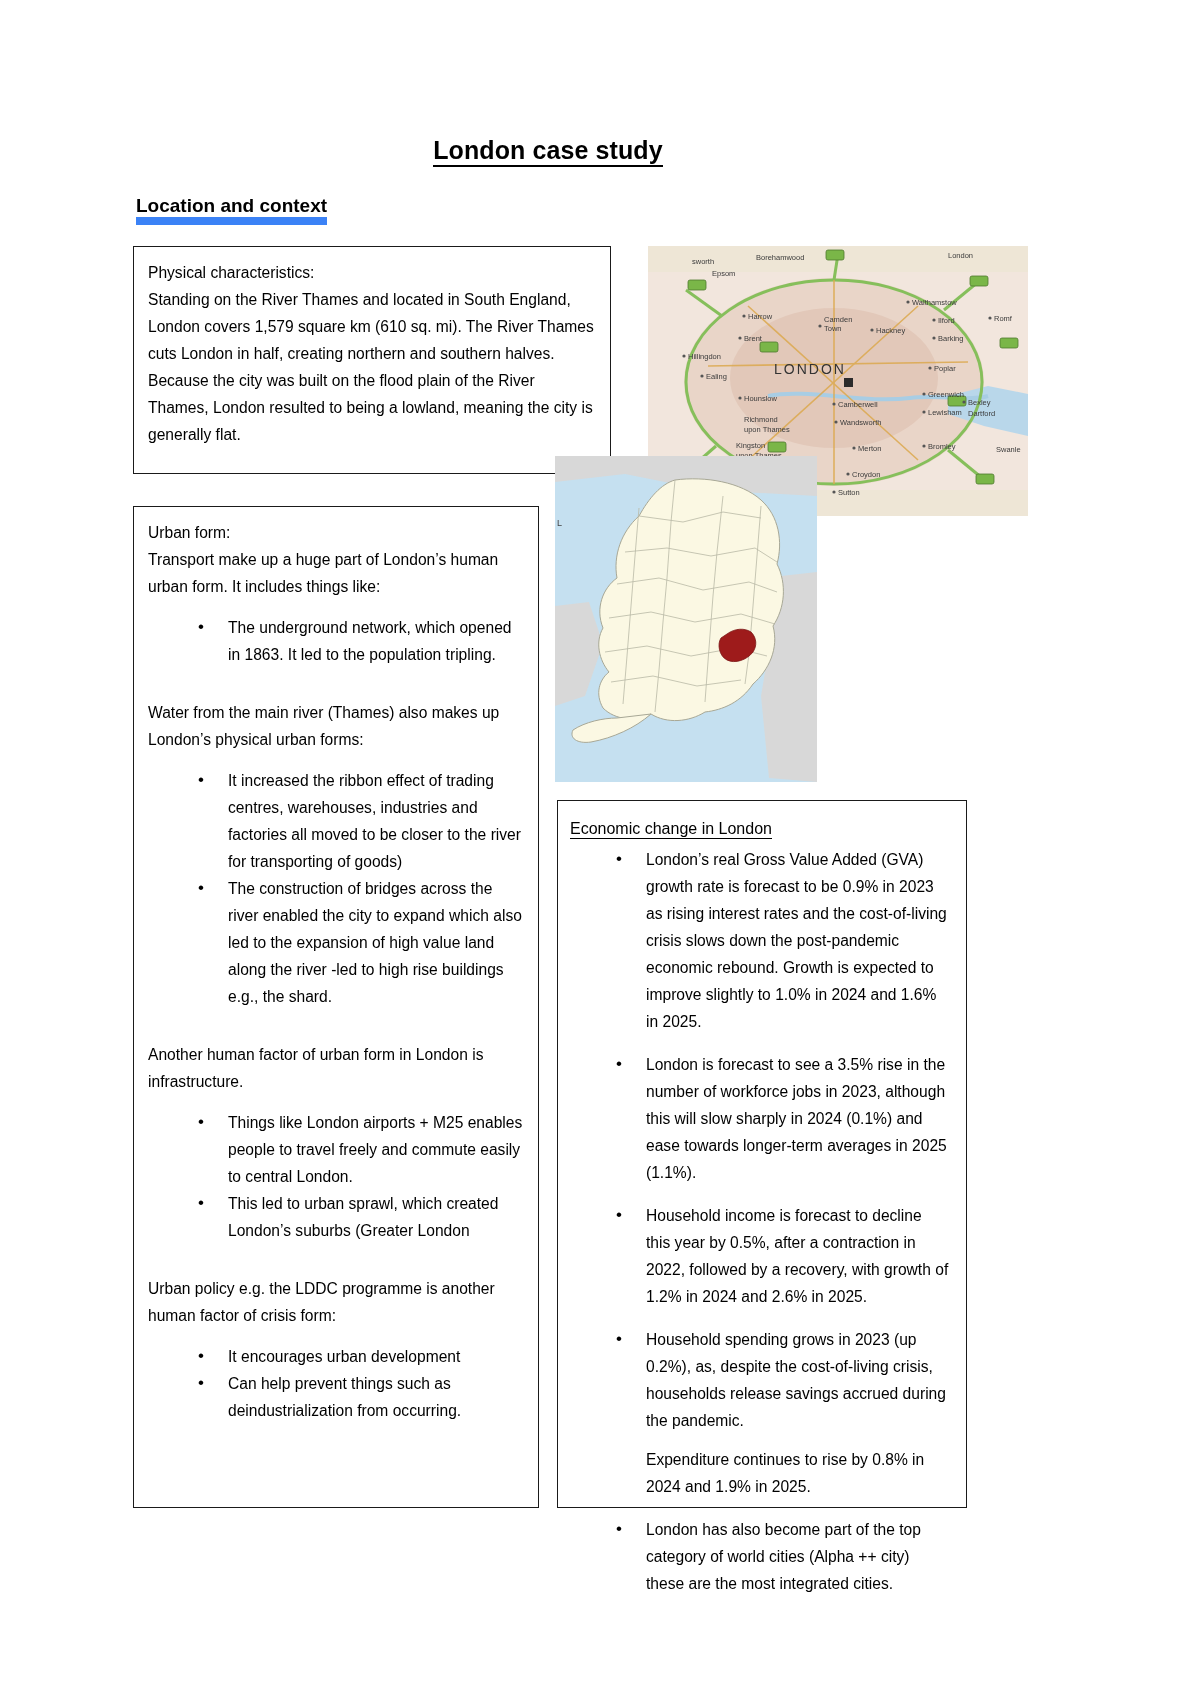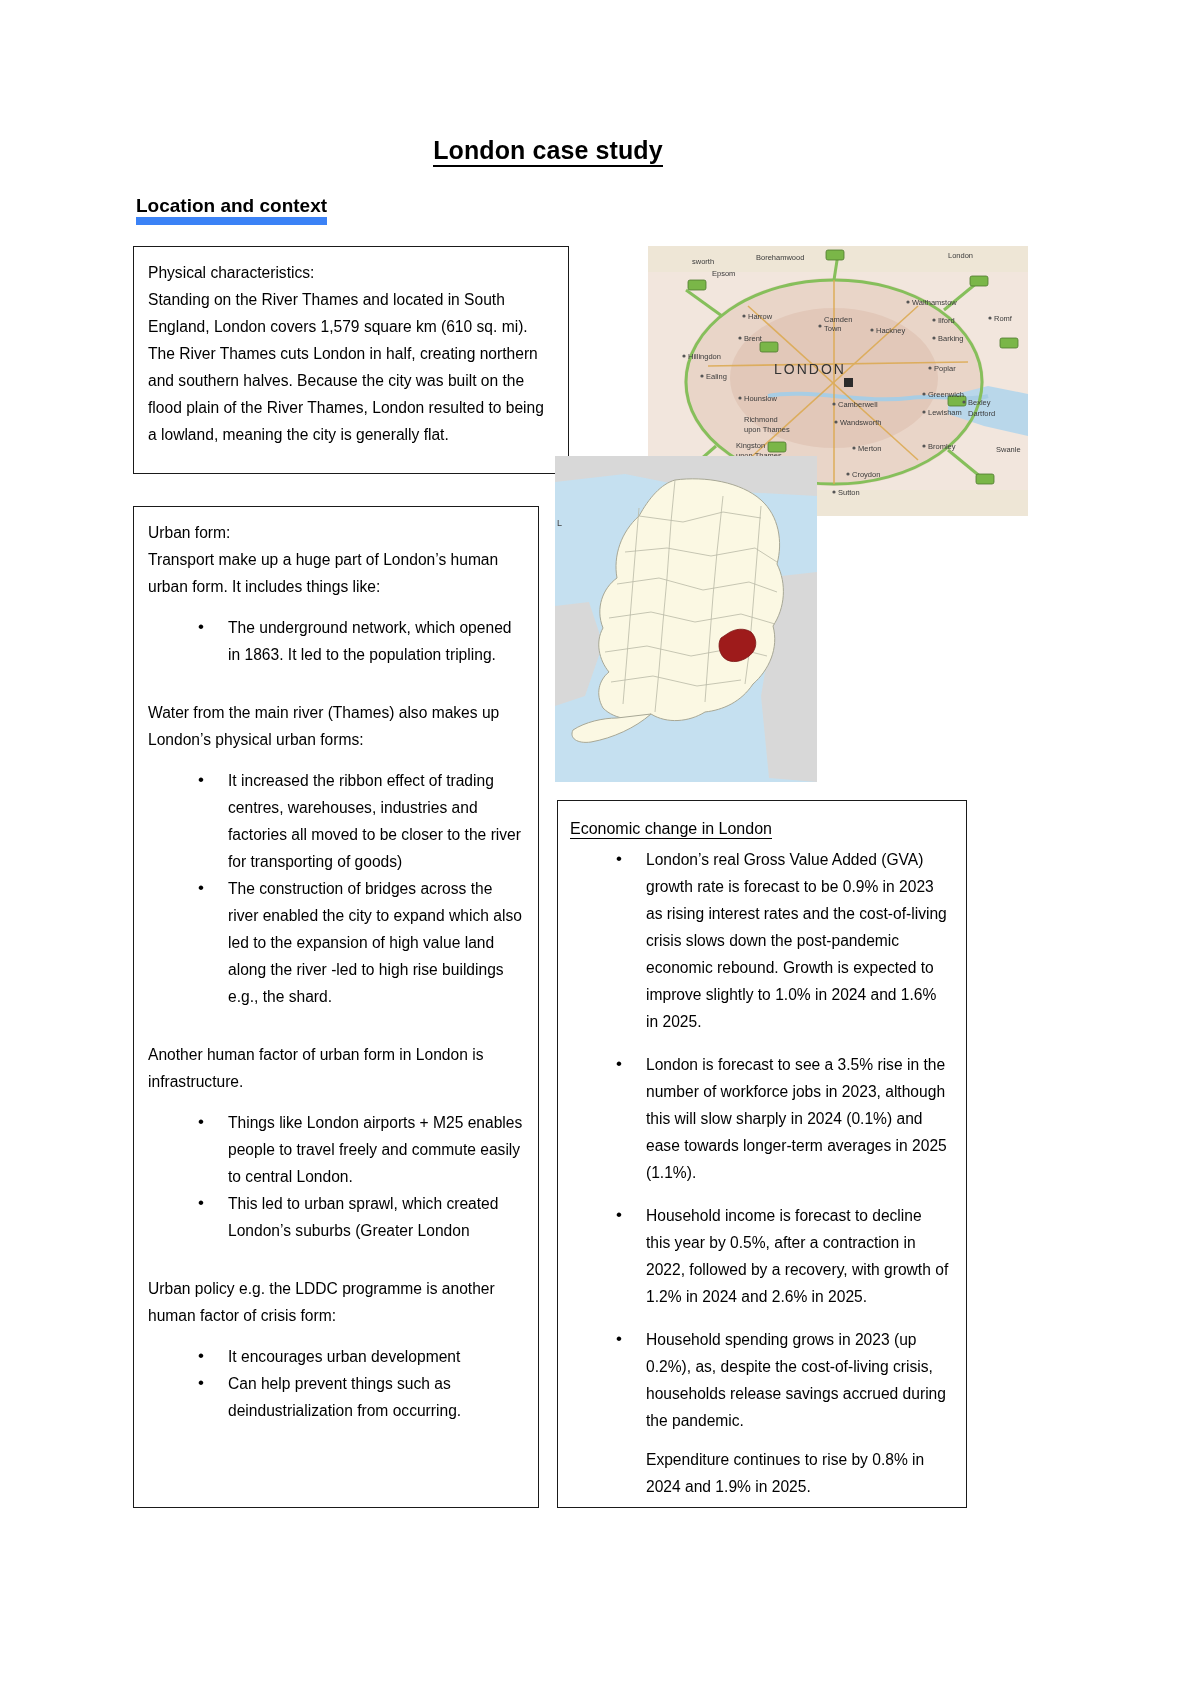--- a/index.html
+++ b/index.html
@@ -83,21 +83,21 @@
     content: "\2022";
     position: absolute;
     left: 0;
     top: -1px;
     font-size: 17px;
     line-height: 27px;
   }
 
   
   #box-physical {
-    left: 133px;  top: 246px;  width: 436px;  height: 228px;
+    left: 133px;  top: 246px;  width: 478px;  height: 228px;
   }
   #box-urban {
     left: 133px;  top: 506px;  width: 406px;  height: 1002px;
   }
   #box-economic {
     left: 557px;  top: 800px;  width: 410px;  height: 708px;
   }
   #box-economic .inner { padding: 14px 16px 10px 12px; }
   #box-economic .eco-title {
     font-size: 16px;
@@ -189,20 +189,21 @@
       </div>
 
       <ul class="bullets">
         <li>London’s real Gross Value Added (GVA) growth rate is forecast to be 0.9% in 2023 as rising interest rates and the cost-of-living crisis slows down the post-pandemic economic rebound. Growth is expected to improve slightly to 1.0% in 2024 and 1.6% in 2025.</li>
         <li>London is forecast to see a 3.5% rise in the number of workforce jobs in 2023, although this will slow sharply in 2024 (0.1%) and ease towards longer-term averages in 2025 (1.1%).</li>
         <li>Household income is forecast to decline this year by 0.5%, after a contraction in 2022, followed by a recovery, with growth of 1.2% in 2024 and 2.6% in 2025.</li>
         <li>
           <span>Household spending grows in 2023 (up 0.2%), as, despite the cost-of-living crisis, households release savings accrued during the pandemic.</span>
           <span class="sub-para" style="display:block">Expenditure continues to rise by 0.8% in 2024 and 1.9% in 2025.</span>
         </li>
+        <li>London has also become part of the top category of world cities (Alpha ++ city) these are the most integrated cities.</li>
       </ul>
     </div>
   </div>
 
   <div class="img-frame" id="img-london-map">
     <svg viewBox="0 0 380 270" preserveAspectRatio="none">
       <rect x="0" y="0" width="380" height="270" fill="#f2e6dd"></rect>
 
       <rect x="0" y="0" width="380" height="26" fill="#eee6d6"></rect>
       <rect x="0" y="244" width="380" height="26" fill="#eee6d6"></rect>

